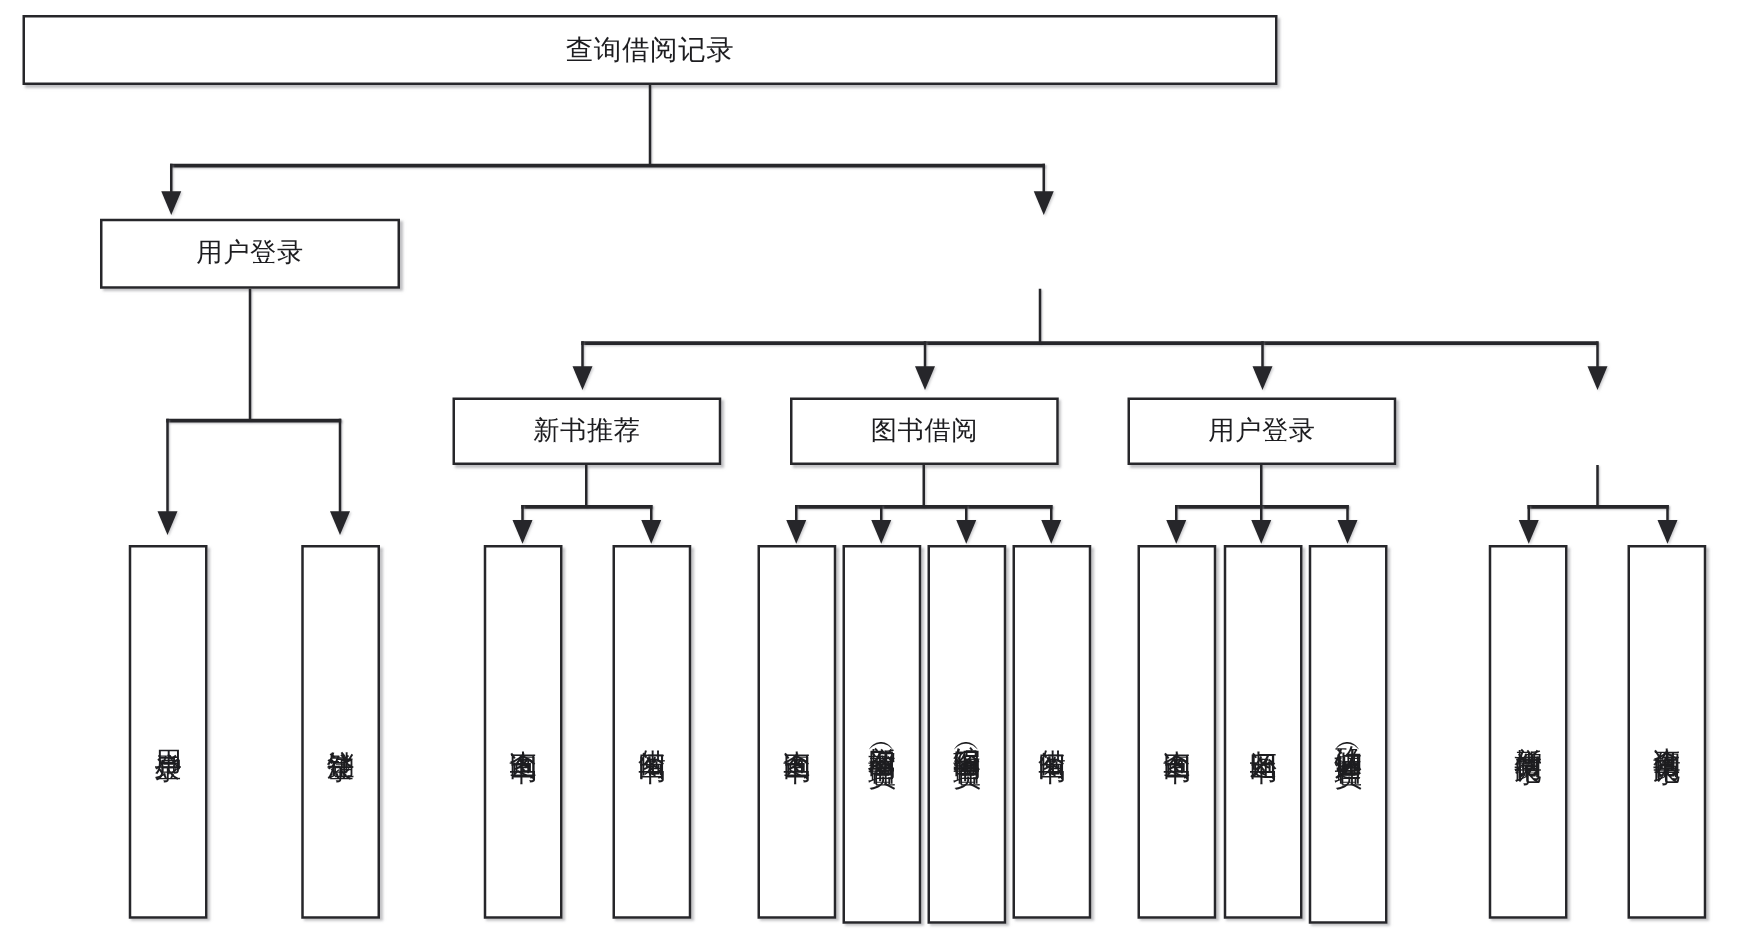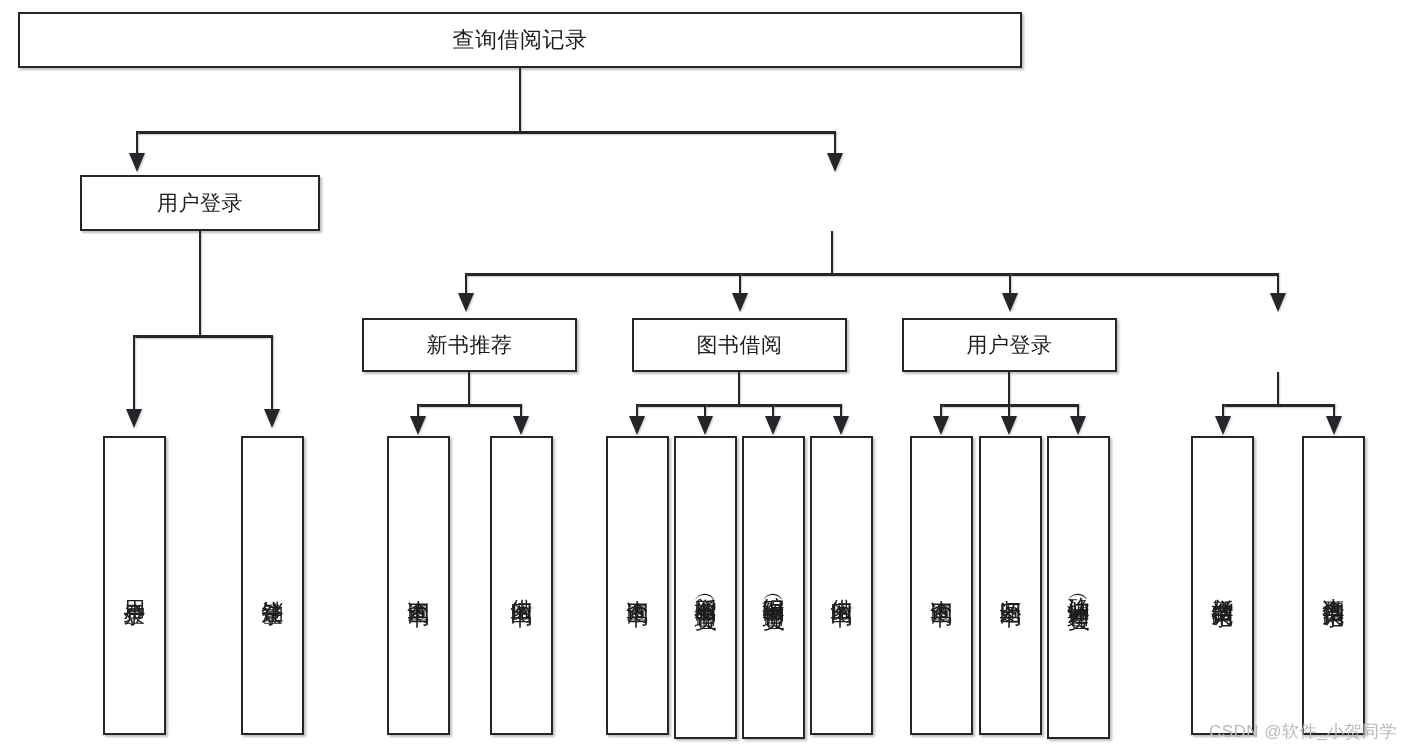--- a/index.html
+++ b/index.html
@@ -201,15 +201,14 @@
     <span class="label">确认归还（管理员）</span>
   </div>
 
   <div class="node vert" style="left:1191px; top:436px; width:63px; height:299px;">
     <span class="label">新增借阅记录</span>
   </div>
   <div class="node vert" style="left:1302px; top:436px; width:63px; height:299px;">
     <span class="label">查询借阅记录</span>
   </div>
 
-  <div class="watermark">CSDN @软件_小贺同学</div>
 
 </div>
 
 </body></html>

